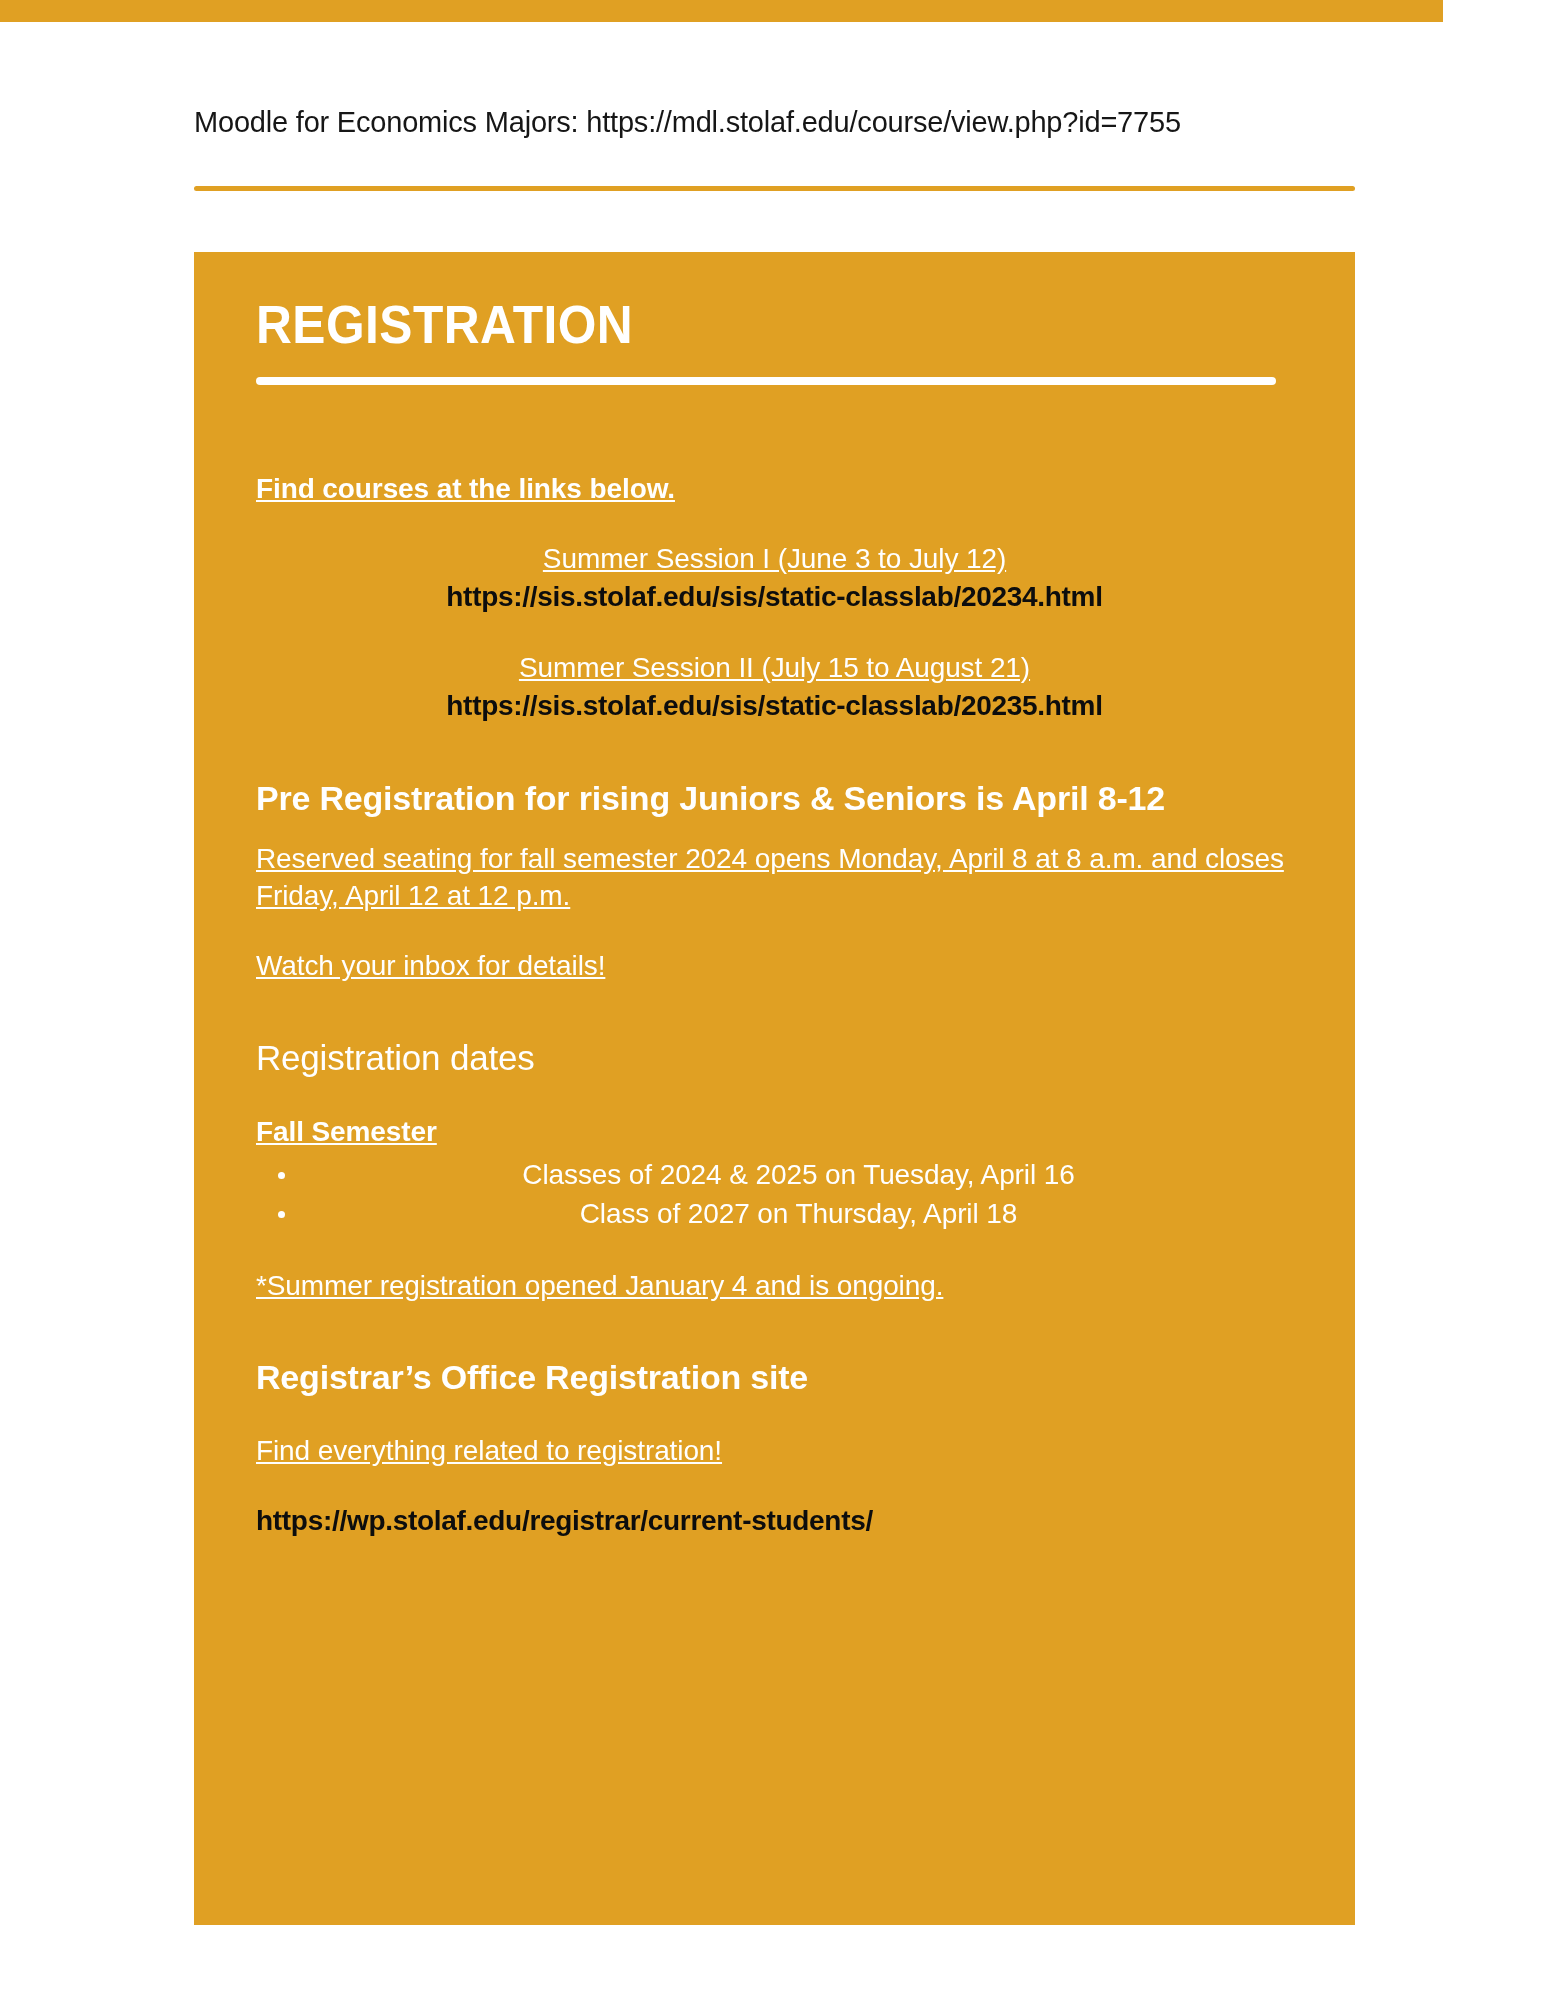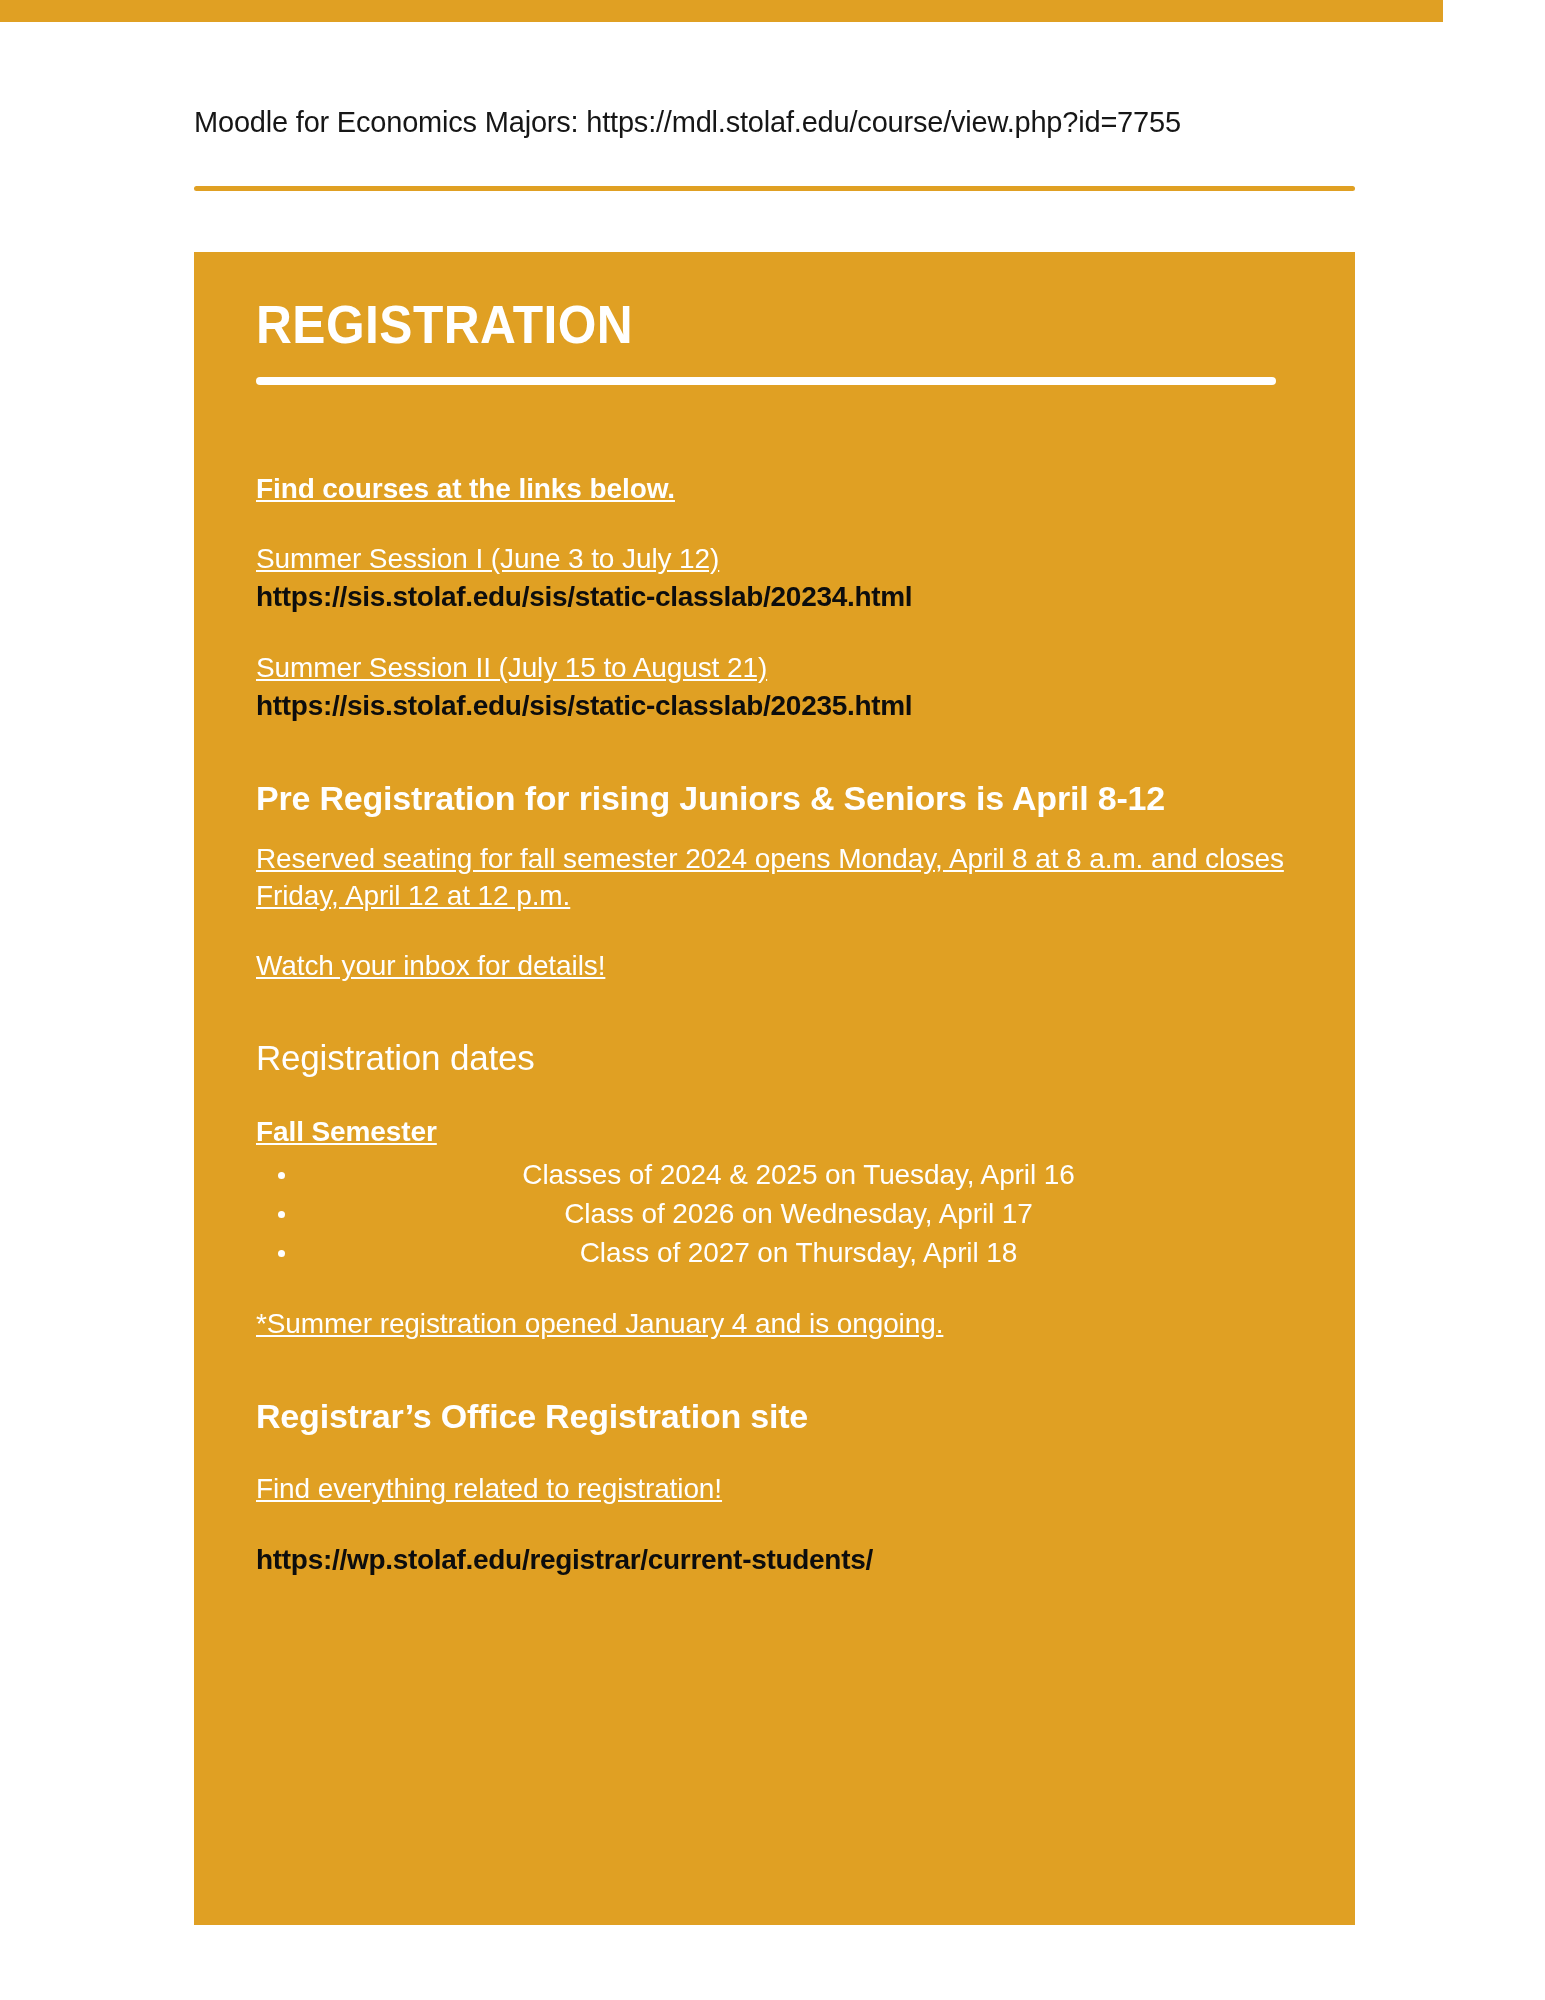--- a/index.html
+++ b/index.html
@@ -109,21 +109,21 @@
   }
 
   .url {
     font-size: 28px;
     font-weight: 700;
     color: #0d0d0d;
     line-height: 1.3;
     letter-spacing: -0.3px;
   }
 
-  .link-block { margin-top: 34px; }
+  .link-block { margin-top: 34px; text-align: center; }
   .link-block .label { margin-bottom: 2px; }
 
   .spacer-lg { height: 52px; }
   .spacer-md { height: 34px; }
   .spacer-sm { height: 22px; }
 
   ul.bullets {
     list-style: none;
     margin: 6px 0 0 0;
     padding: 0;
@@ -200,21 +200,20 @@
     <div class="spacer-lg"></div>
 
     <div class="h-sub regular">Registration dates</div>
 
     <div class="spacer-md"></div>
 
     <div class="body-text bold">Fall Semester</div>
 
     <ul class="bullets">
       <li>Classes of 2024 &amp; 2025 on Tuesday, April 16</li>
-      <li>Class of 2026 on Wednesday, April 17</li>
       <li>Class of 2027 on Thursday, April 18</li>
     </ul>
 
     <div class="spacer-md"></div>
 
     <div class="body-text">*Summer registration opened January 4 and is ongoing.</div>
 
     <div class="spacer-lg"></div>
 
     <div class="h-sub">Registrar’s Office Registration site</div>

